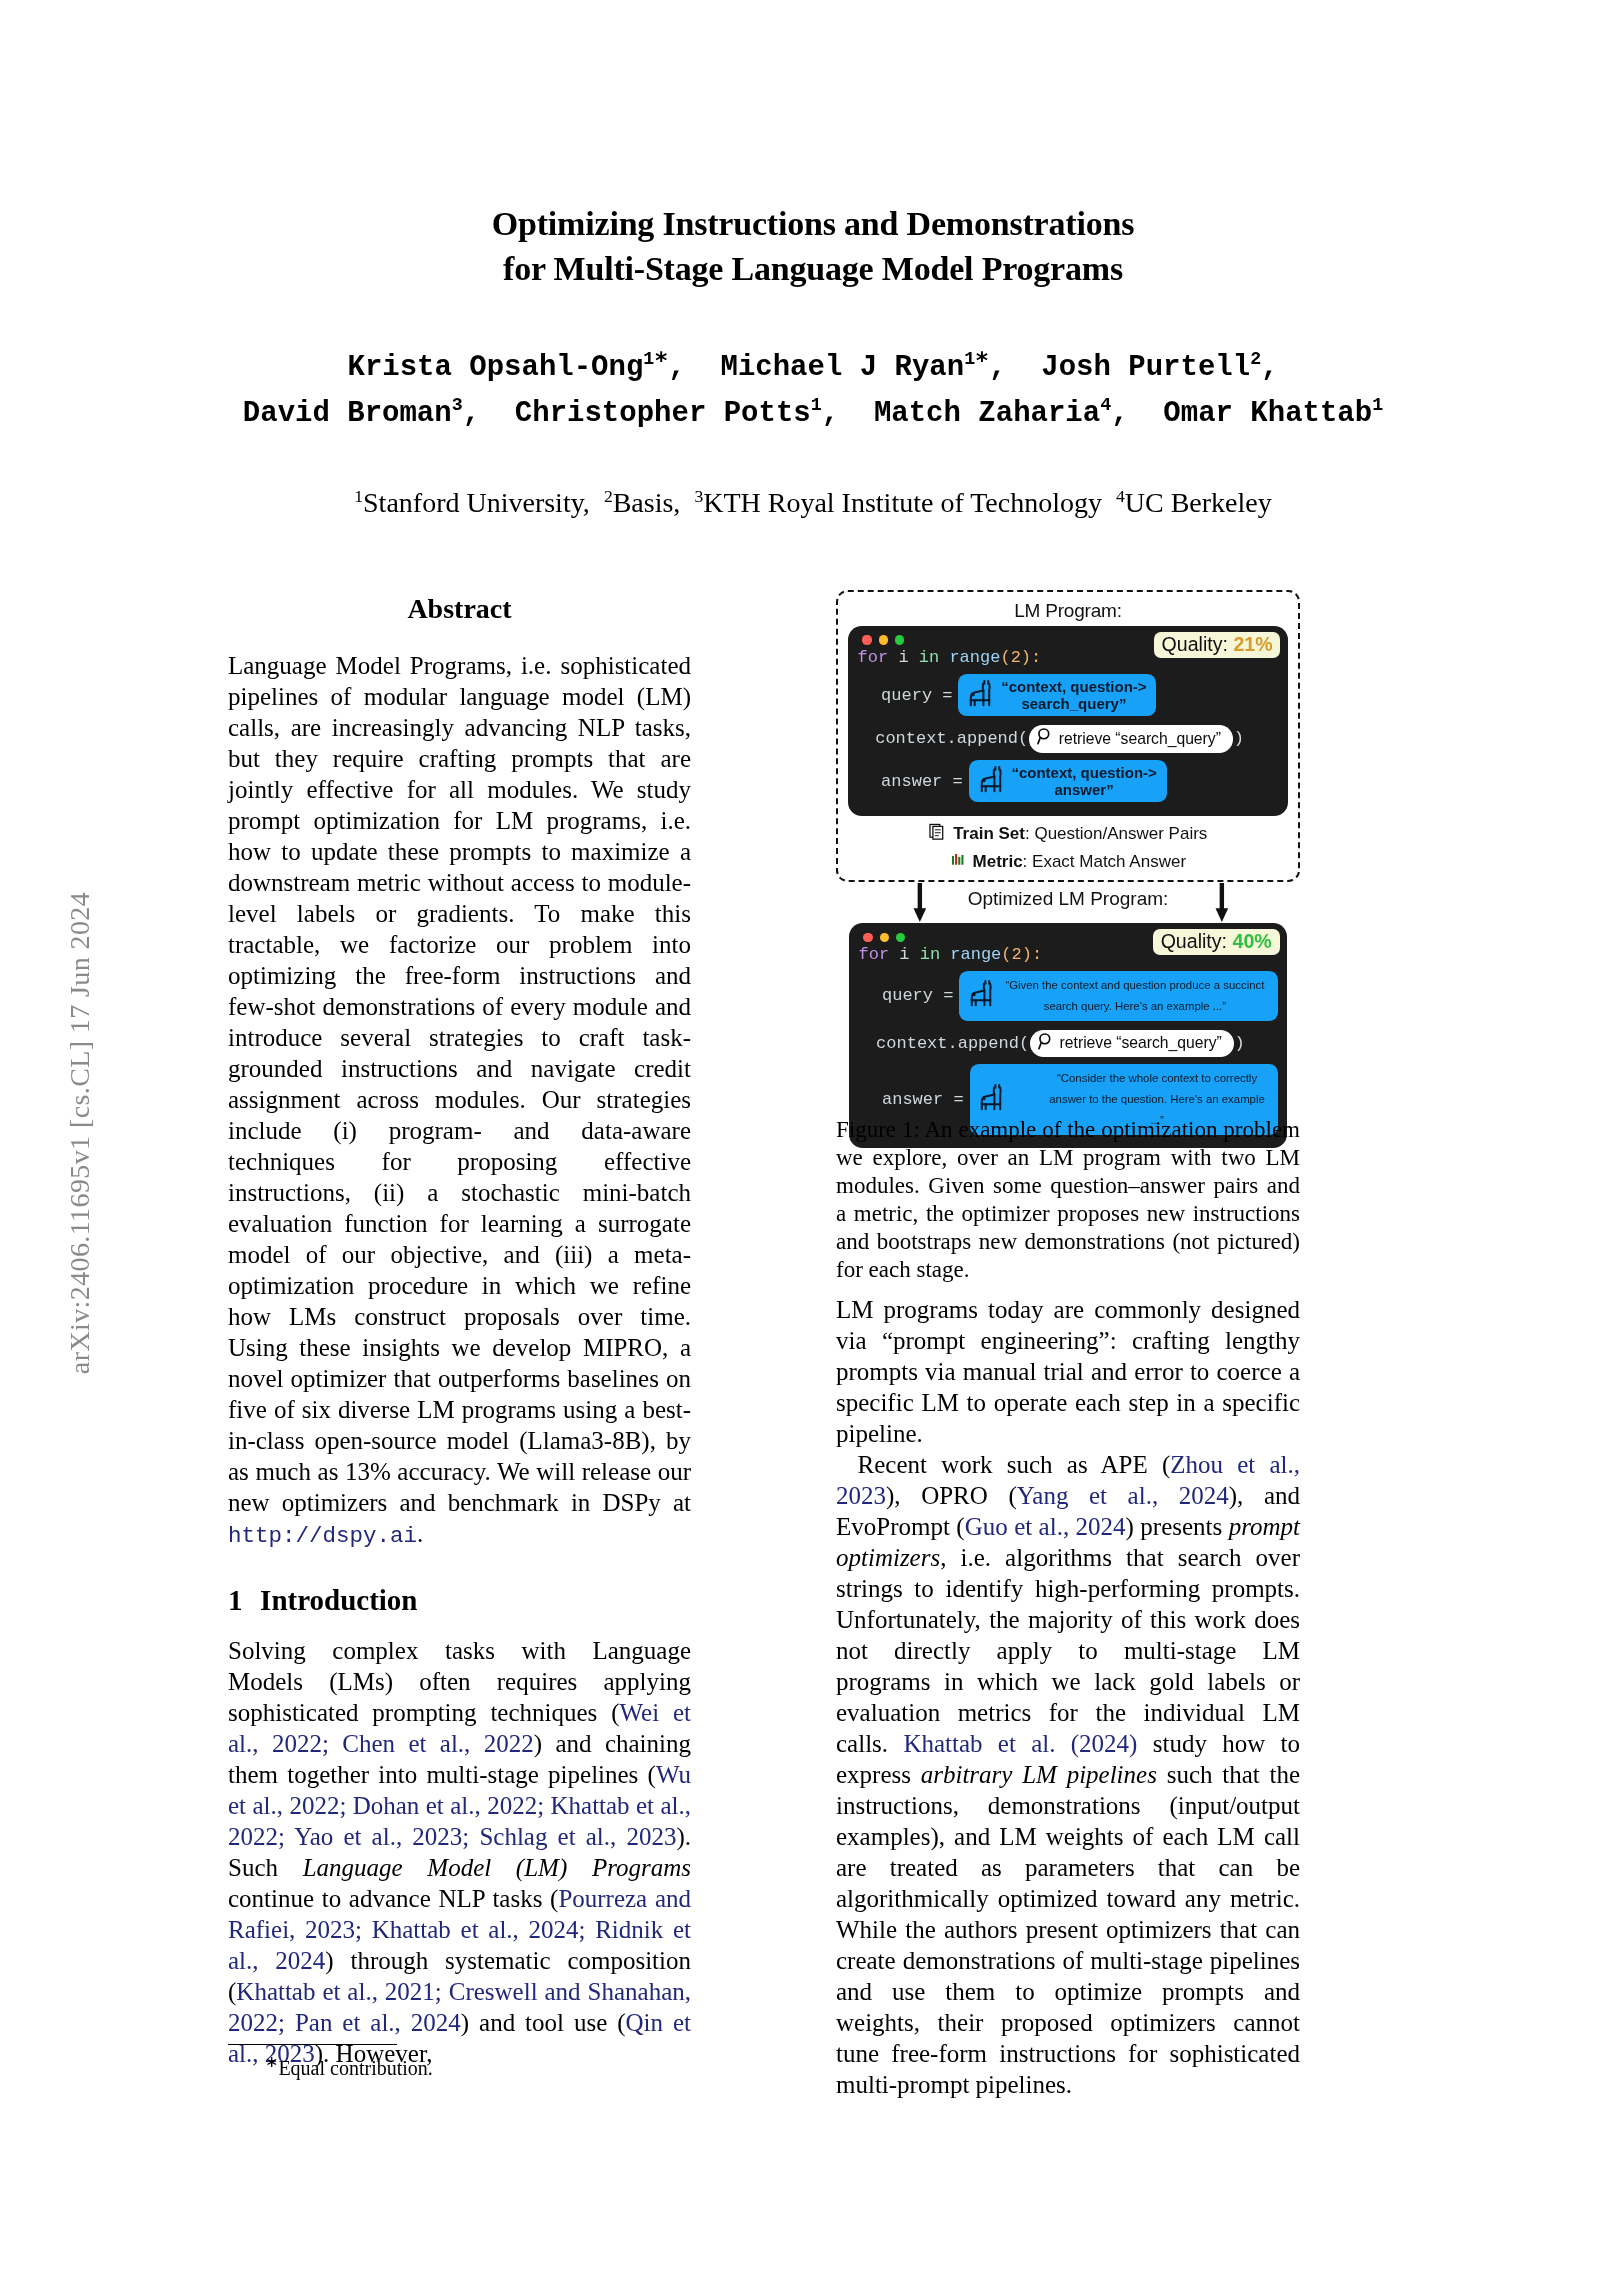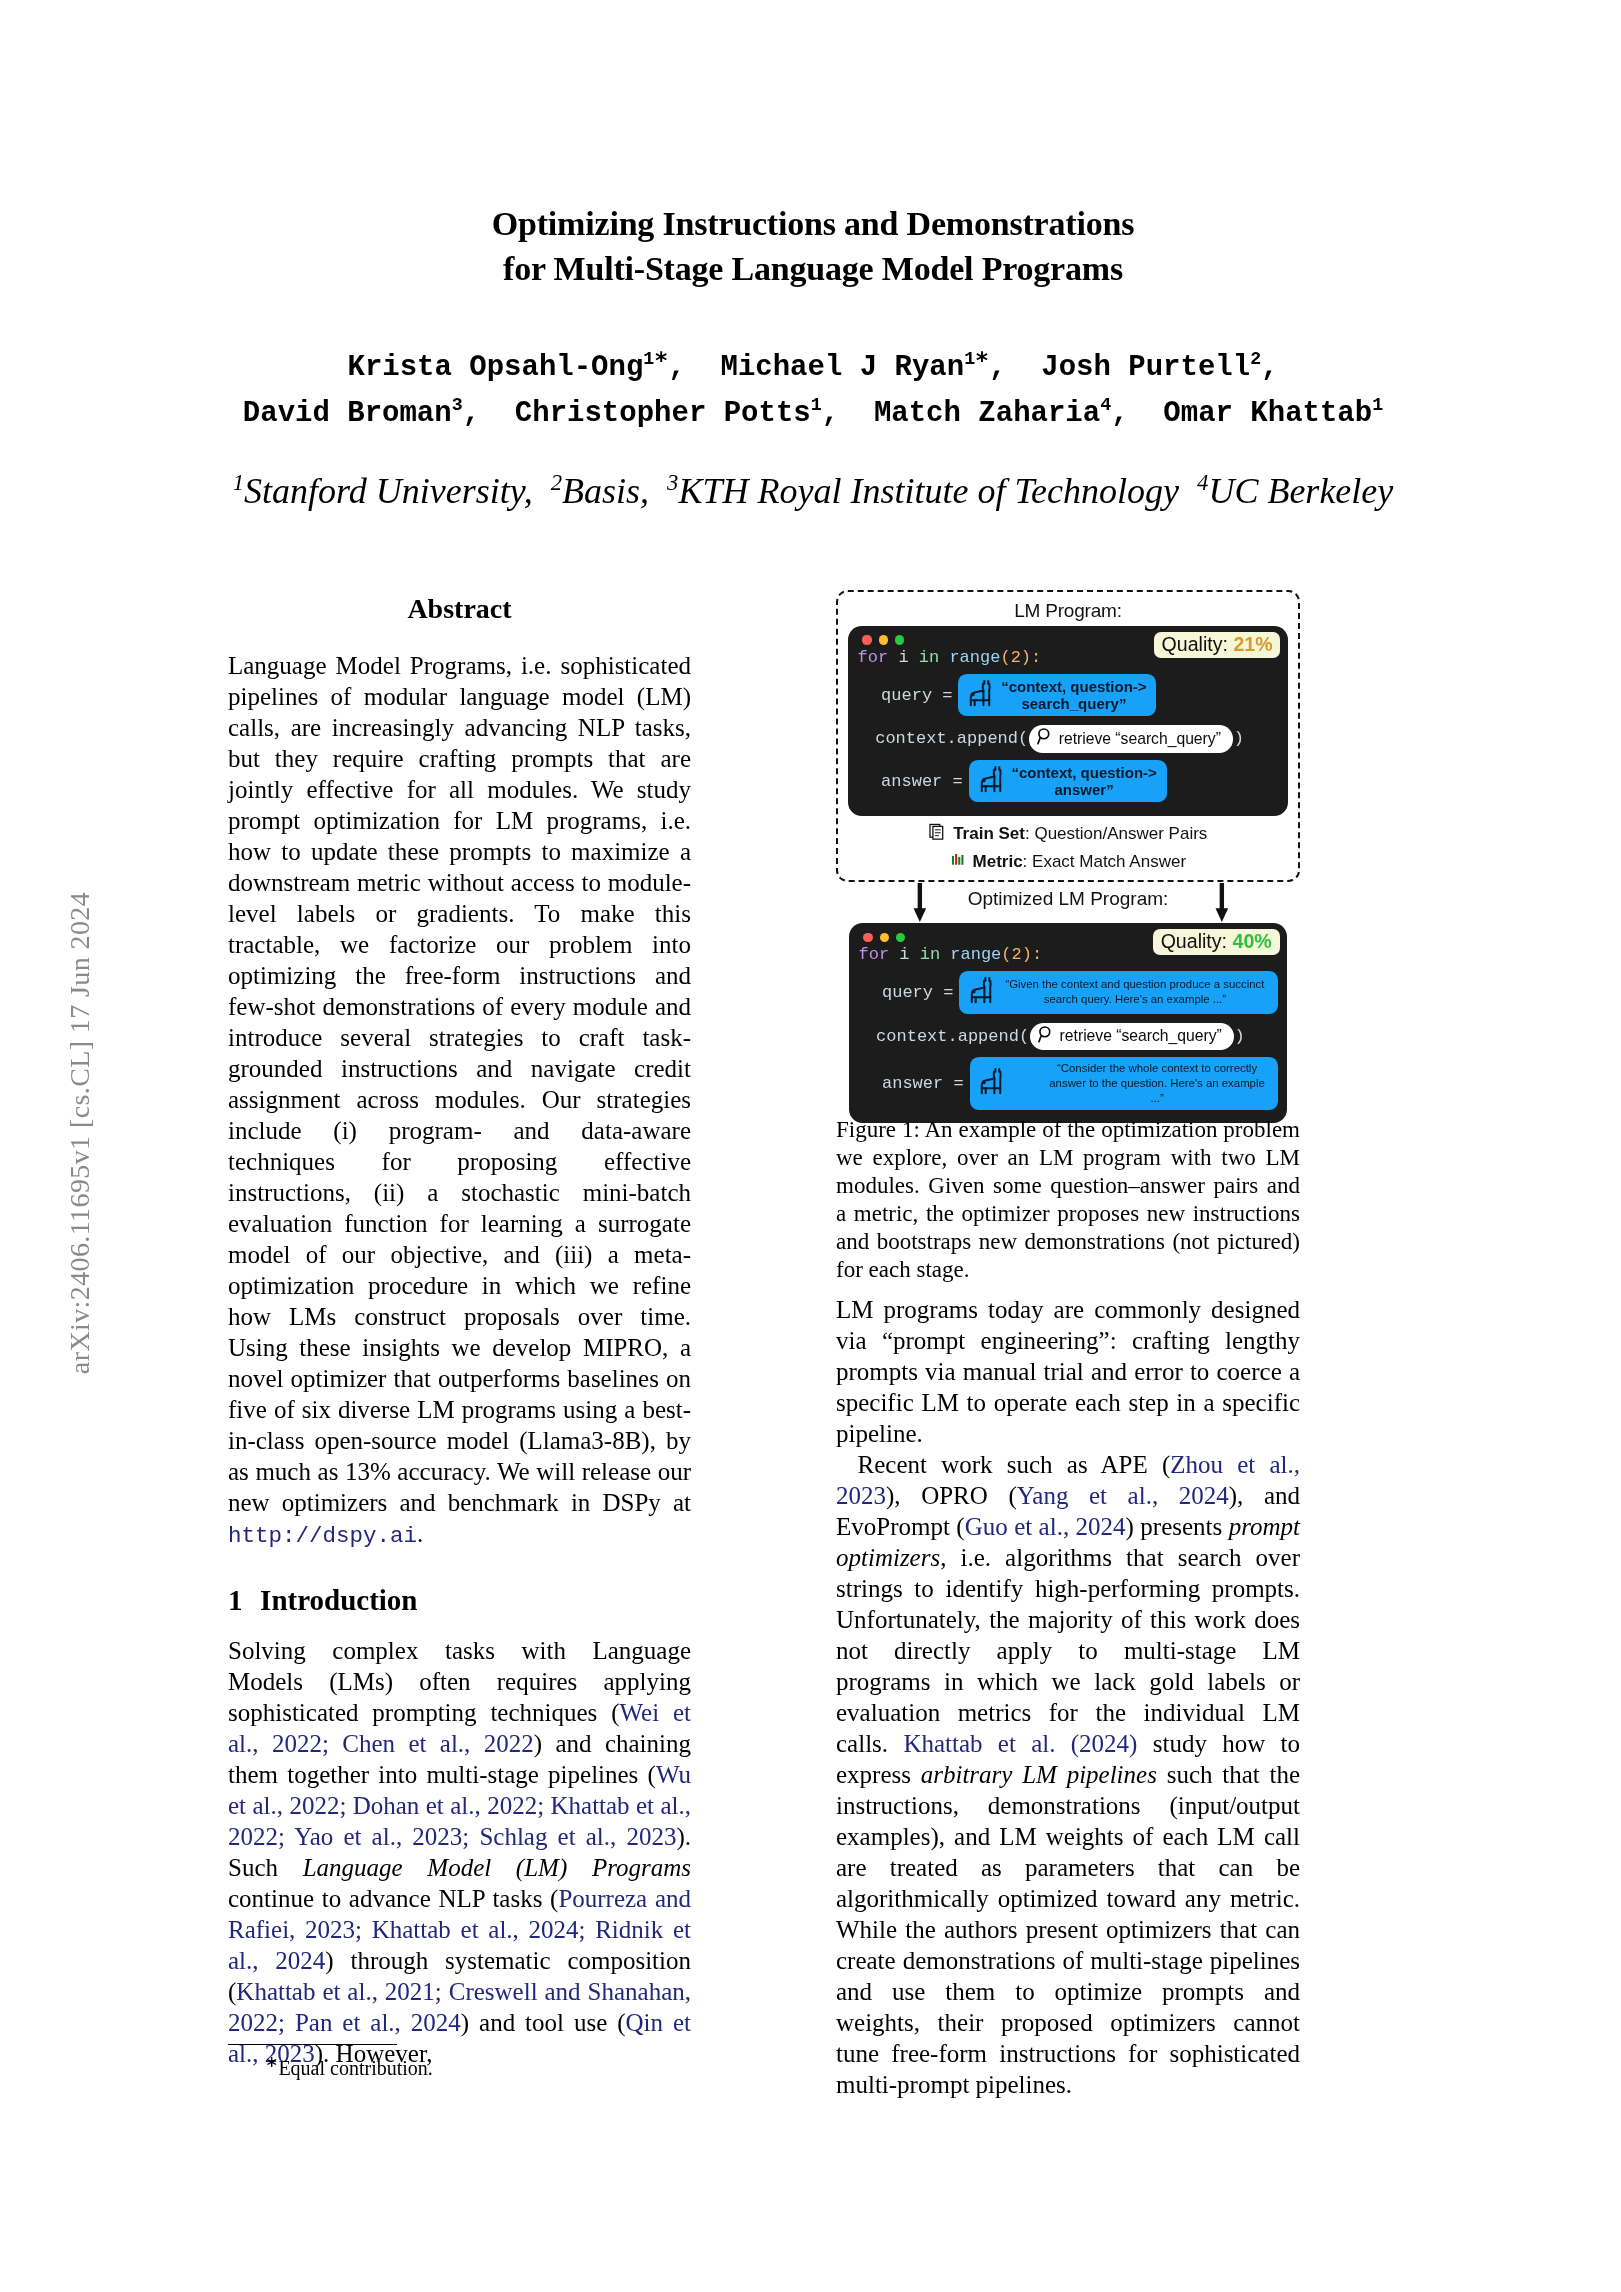--- a/index.html
+++ b/index.html
@@ -54,25 +54,24 @@
     font-size: 29px;
     line-height: 46px;
   }
   .sup {
     font-size: 0.63em;
     vertical-align: super;
     line-height: 0;
   }
   .star-sup { font-size:0.80em; vertical-align: super; line-height:0; }
   #affiliations {
-    margin-top: 37px;
-    font-family: "Liberation Serif", serif;
-    font-size: 36px;
+    margin-top: 48px;
+    font-family: "Liberation Serif", serif;
+    font-size: 28px;
     line-height: 35px;
-    font-style: italic;
   }
 
   
   .col {
     position: absolute;
     top: 593px;
     width: 463px;
     font-family: "Liberation Serif", serif;
     font-size: 25px;
     line-height: 31px;
@@ -218,21 +217,21 @@
   .lm-bubble .prompt-text {
     font-family: "Liberation Sans", sans-serif;
     font-size: 15px;
     color: #071a2b;
     line-height: 17px;
     text-align: center;
     font-weight: bold;
   }
   .lm-bubble.small-text .prompt-text {
     font-size: 11.4px;
-    line-height: 15px;
+    line-height: 21px;
     font-weight: normal;
     text-align: center;
   }
   .llama-icon { flex: 0 0 auto; }
 
   .retrieve-row {
     display: flex;
     align-items: center;
     margin-top: 8.8px;
     margin-bottom: 3.9px;

